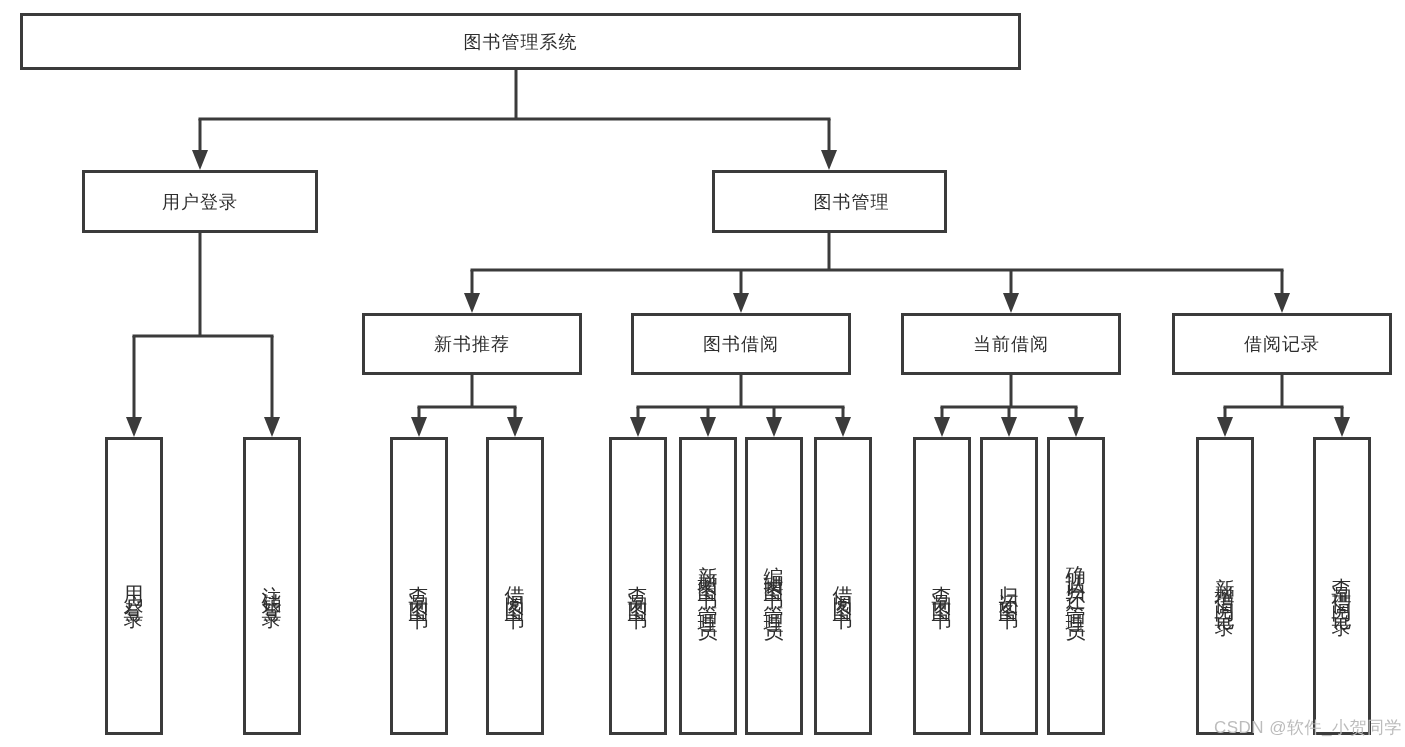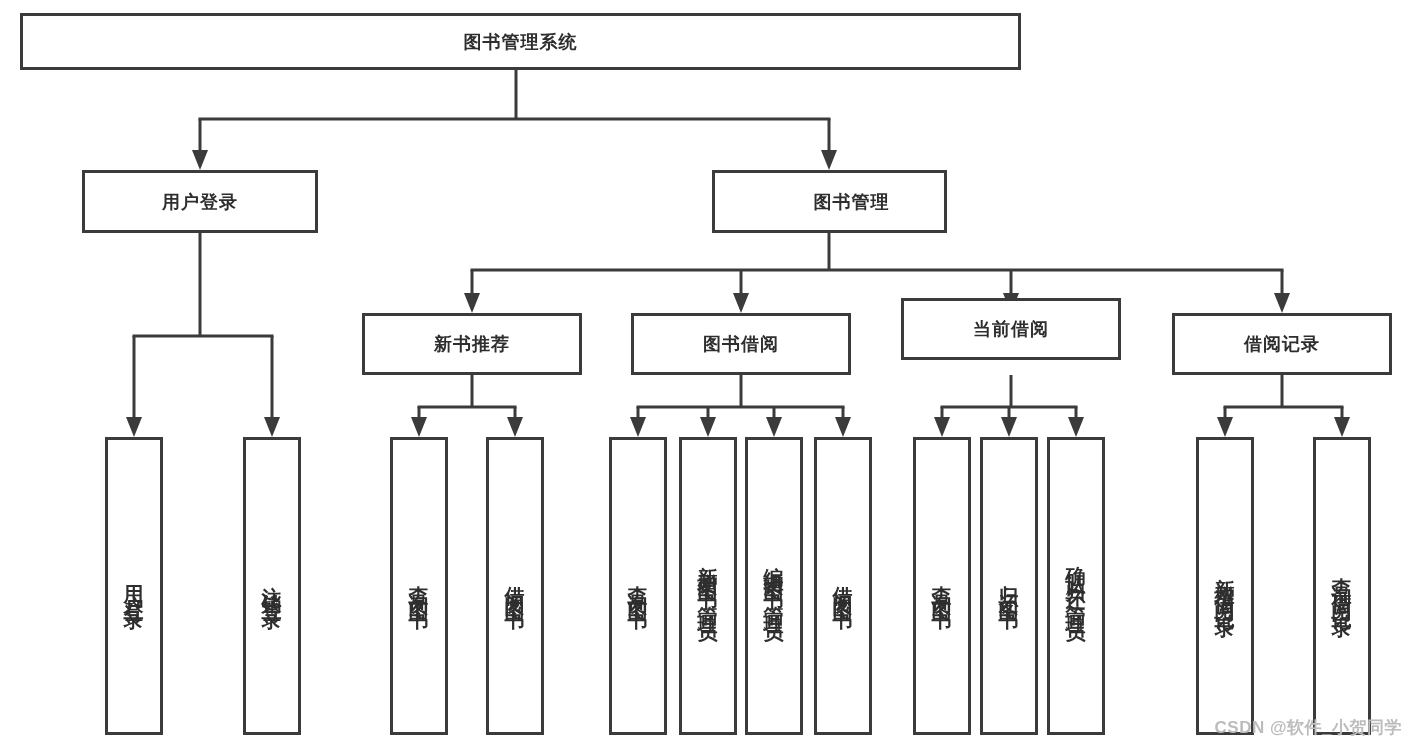--- a/index.html
+++ b/index.html
@@ -1,19 +1,18 @@
 <!DOCTYPE html>
 <html><head>
 <meta charset="utf-8">
 <style>
   html,body{margin:0;padding:0;background:#fff;}
   .canvas{
     position:relative;width:1405px;height:747px;background:#ffffff;overflow:hidden;
     font-family:"Liberation Sans","DejaVu Sans",sans-serif;
-    font-weight:bold;
   }
   .connectors{position:absolute;left:0;top:0;pointer-events:none;}
   .node{
     position:absolute;box-sizing:border-box;background:#fff;
     border:3px solid #3b3b3b;display:flex;align-items:center;justify-content:center;
     color:#2e2e2e;font-size:18px;letter-spacing:1px;white-space:nowrap;z-index:2;
   }
   .leaf{
     writing-mode:vertical-rl;text-orientation:mixed;
     font-size:20px;letter-spacing:8px;line-height:1;white-space:normal;
@@ -104,21 +103,21 @@
     </g>
   </svg>
 
   <div class="node" style="left:20px;top:13px;width:1001px;height:57px;">图书管理系统</div>
 
   <div class="node" style="left:82px;top:170px;width:236px;height:63px;">用户登录</div>
   <div class="node" style="left:712px;top:170px;width:235px;height:63px;padding-left:44px;">图书管理</div>
 
   <div class="node" style="left:362px;top:313px;width:220px;height:62px;">新书推荐</div>
   <div class="node" style="left:631px;top:313px;width:220px;height:62px;">图书借阅</div>
-  <div class="node" style="left:901px;top:298px;width:220px;height:62px;">当前借阅</div>
+  <div class="node" style="left:901px;top:313px;width:220px;height:62px;">当前借阅</div>
   <div class="node" style="left:1172px;top:313px;width:220px;height:62px;">借阅记录</div>
 
   <div class="node leaf" style="left:105px;top:437px;width:58px;height:298px;">用户登录</div>
   <div class="node leaf" style="left:243px;top:437px;width:58px;height:298px;">注销登录</div>
 
   <div class="node leaf" style="left:390px;top:437px;width:58px;height:298px;">查询图书</div>
   <div class="node leaf" style="left:486px;top:437px;width:58px;height:298px;">借阅图书</div>
 
   <div class="node leaf" style="left:609px;top:437px;width:58px;height:298px;">查询图书</div>
   <div class="node leaf" style="left:679px;top:437px;width:58px;height:298px;">新增图书（管理员）</div>

